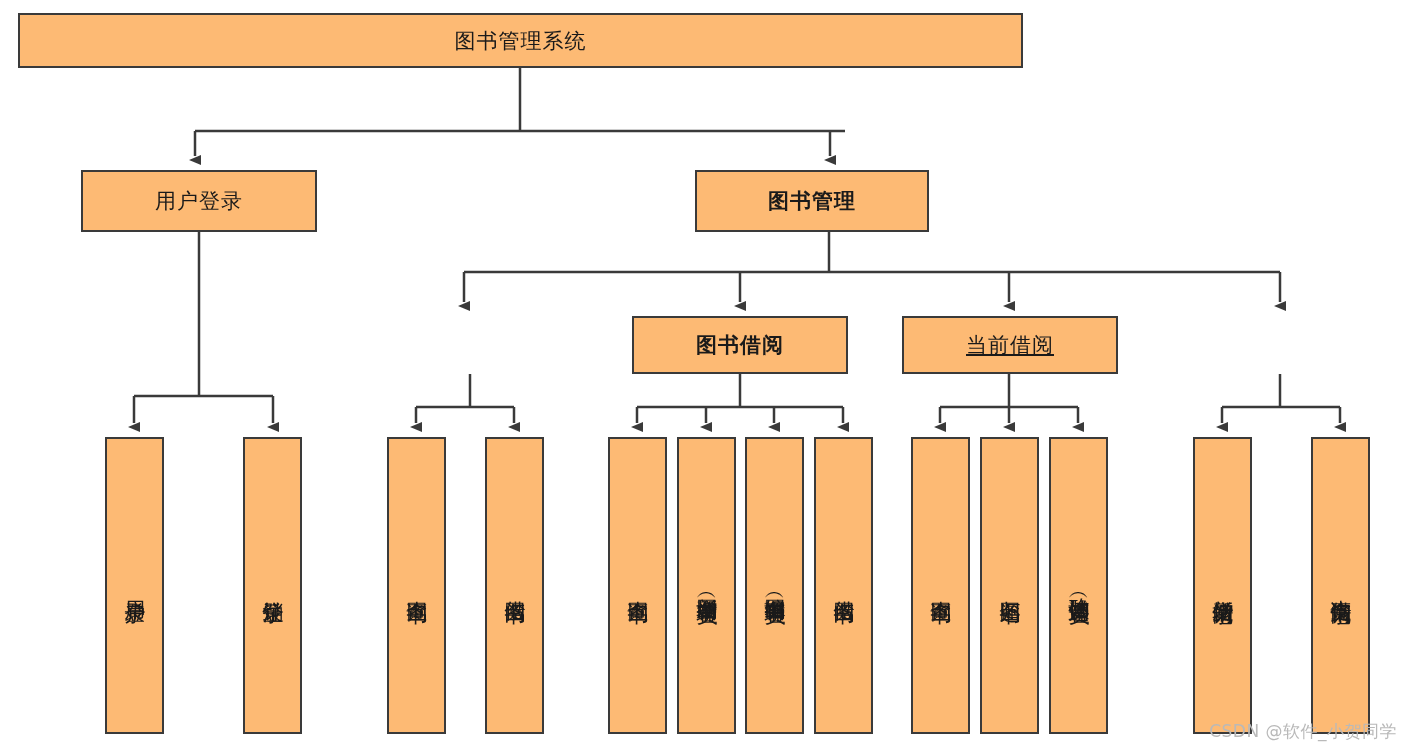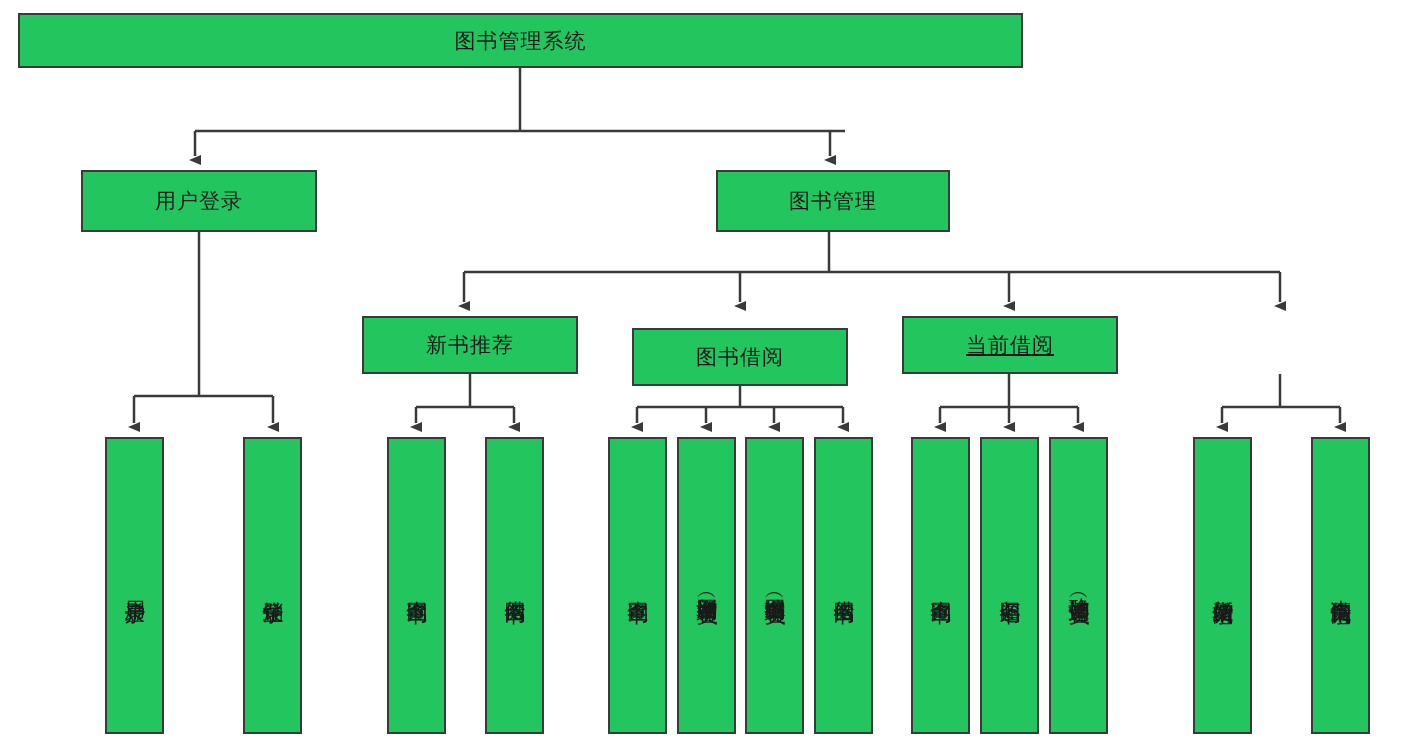--- a/index.html
+++ b/index.html
@@ -23,21 +23,21 @@
     left: 0;
     top: 0;
     width: 1405px;
     height: 747px;
     pointer-events: none;
   }
   .node {
     position: absolute;
     box-sizing: border-box;
     border: 2px solid #3a3a3a;
-    background: #22c55e;
+    background: #fdba74;
     display: flex;
     align-items: center;
     justify-content: center;
     color: #1a1a1a;
   }
   .node.horiz {
     font-size: 21px;
     letter-spacing: 1px;
   }
   .node.vert {
@@ -110,38 +110,38 @@
       <path d="M1280,374 L1280,407"></path>
       <path d="M1222,407 L1340,407"></path>
       <path d="M1222,407 L1222,423" marker-end="url(#arrow)"></path>
       <path d="M1340,407 L1340,423" marker-end="url(#arrow)"></path>
     </g>
   </svg>
 
   <div class="node horiz" style="left:18px;top:13px;width:1005px;height:55px;">图书管理系统</div>
 
   <div class="node horiz" style="left:81px;top:170px;width:236px;height:62px;">用户登录</div>
-  <div class="node horiz" style="left:716px;top:170px;width:234px;height:62px;">图书管理</div>
+  <div class="node horiz" style="left:695px;top:170px;width:234px;height:62px;font-weight:bold;">图书管理</div>
 
-  <div class="node horiz" style="left:362px;top:316px;width:216px;height:58px;">新书推荐</div>
-  <div class="node horiz" style="left:632px;top:328px;width:216px;height:58px;">图书借阅</div>
+  <div class="node horiz" style="left:632px;top:316px;width:216px;height:58px;font-weight:bold;">图书借阅</div>
   <div class="node horiz" style="left:902px;top:316px;width:216px;height:58px;text-decoration:underline;">当前借阅</div>
 
   <div class="node vert" style="left:105px;top:437px;width:59px;height:297px;">用户登录</div>
   <div class="node vert" style="left:243px;top:437px;width:59px;height:297px;">注销登录</div>
 
   <div class="node vert" style="left:387px;top:437px;width:59px;height:297px;">查询图书</div>
   <div class="node vert" style="left:485px;top:437px;width:59px;height:297px;">借阅图书</div>
 
   <div class="node vert" style="left:608px;top:437px;width:59px;height:297px;">查询图书</div>
   <div class="node vert" style="left:677px;top:437px;width:59px;height:297px;">新增图书（管理员）</div>
   <div class="node vert" style="left:745px;top:437px;width:59px;height:297px;">编辑图书（管理员）</div>
   <div class="node vert" style="left:814px;top:437px;width:59px;height:297px;">借阅图书</div>
 
   <div class="node vert" style="left:911px;top:437px;width:59px;height:297px;">查询图书</div>
   <div class="node vert" style="left:980px;top:437px;width:59px;height:297px;">归还图书</div>
   <div class="node vert" style="left:1049px;top:437px;width:59px;height:297px;">确认归还（管理员）</div>
 
   <div class="node vert" style="left:1193px;top:437px;width:59px;height:297px;">新增借阅记录</div>
   <div class="node vert" style="left:1311px;top:437px;width:59px;height:297px;">查询借阅记录</div>
 
+  <div class="watermark">CSDN @软件_小贺同学</div>
 
 </div>
 
 </body></html>

